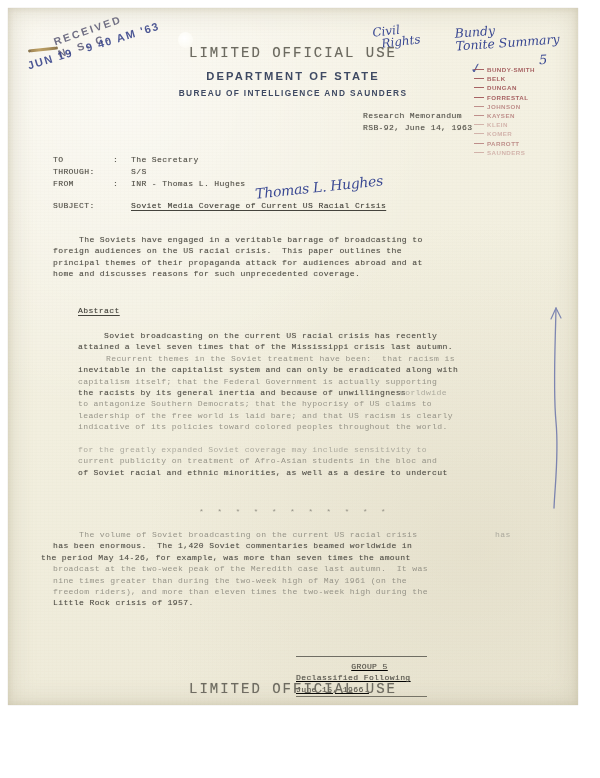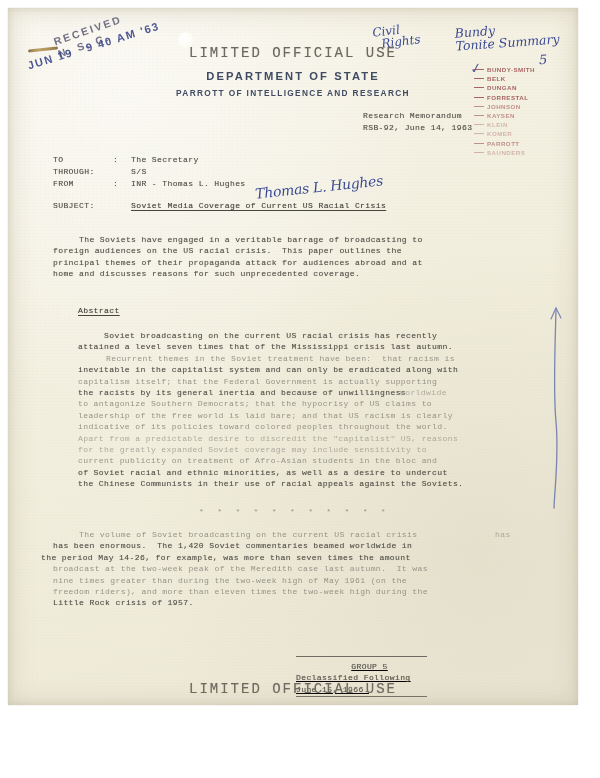--- a/index.html
+++ b/index.html
@@ -240,21 +240,21 @@
       <div class="rrow f3"><span class="dash"></span><span>KLEIN</span></div>
       <div class="rrow f3"><span class="dash"></span><span>KOMER</span></div>
       <div class="rrow f2"><span class="dash"></span><span>PARROTT</span></div>
       <div class="rrow f3"><span class="dash"></span><span>SAUNDERS</span></div>
     </div>
 
     <div class="t" id="limited-top" style="left:0; top:40px; width:570px; text-align:center;">LIMITED OFFICIAL USE</div>
 
     <div class="hdr-sans" id="dept-of-state" style="left:0; top:62px; width:570px;">DEPARTMENT OF STATE</div>
 
-    <div class="hdr-sans" id="bureau-line" style="left:0; top:80px; width:570px;">PARROTT OF INTELLIGENCE AND RESEARCH</div>
+    <div class="hdr-sans" id="bureau-line" style="left:0; top:80px; width:570px;">BUREAU OF INTELLIGENCE AND SAUNDERS</div>
 
     <div class="t" style="left:355px; top:102px;">Research Memorandum</div>
     <div class="t" style="left:355px; top:114px;">RSB-92, June 14, 1963</div>
 
     <div class="t" style="left:45px; top:146px;">TO</div>
     <div class="t" style="left:105px; top:146px;">:</div>
     <div class="t" style="left:123px; top:146px;">The Secretary</div>
 
     <div class="t" style="left:45px; top:158px;">THROUGH:</div>
     <div class="t" style="left:123px; top:158px;">S/S</div>
@@ -278,25 +278,23 @@
     <div class="t" style="left:70px; top:322px;">     Soviet broadcasting on the current US racial crisis has recently</div>
     <div class="t" style="left:70px; top:333.4px;">attained a level seven times that of the Mississippi crisis last autumn.</div>
     <div class="t faint" style="left:70px; top:344.8px;margin-left:28px;">Recurrent themes in the Soviet treatment have been:  that racism is</div>
     <div class="t" style="left:70px; top:356.2px;">inevitable in the capitalist system and can only be eradicated along with</div>
     <div class="t faint" style="left:70px; top:367.6px;">capitalism itself; that the Federal Government is actually supporting</div>
     <div class="t" style="left:70px; top:379px;">the racists by its general inertia and because of unwillingness</div>
     <div class="t fainter" style="left:392px; top:379px;">worldwide</div>
     <div class="t faint" style="left:70px; top:390.4px;">to antagonize Southern Democrats; that the hypocrisy of US claims to</div>
     <div class="t faint" style="left:70px; top:401.8px;">leadership of the free world is laid bare; and that US racism is clearly</div>
     <div class="t faint" style="left:70px; top:413.2px;">indicative of its policies toward colored peoples throughout the world.</div>
-    <div class="t fainter" style="left:70px; top:424.6px;">Apart from a predictable desire to discredit the "capitalist" US, reasons</div>
     <div class="t fainter" style="left:70px; top:436px;">for the greatly expanded Soviet coverage may include sensitivity to</div>
     <div class="t faint" style="left:70px; top:447.4px;">current publicity on treatment of Afro-Asian students in the bloc and</div>
     <div class="t" style="left:70px; top:458.8px;">of Soviet racial and ethnic minorities, as well as a desire to undercut</div>
-    <div class="t" style="left:70px; top:470.2px;">the Chinese Communists in their use of racial appeals against the Soviets.</div>
 
     <div class="t faint" style="left:0; top:498px; width:570px; text-align:center; letter-spacing:1.2px;">*  *  *  *  *  *  *  *  *  *  *</div>
 
     <div class="t faint" style="left:45px; top:521px;">     The volume of Soviet broadcasting on the current US racial crisis</div>
     <div class="t fainter" style="left:487px; top:521px;">has</div>
     <div class="t" style="left:45px; top:532.4px;">has been enormous.  The 1,420 Soviet commentaries beamed worldwide in</div>
     <div class="t" style="left:33px; top:543.8px;">the period May 14-26, for example, was more than seven times the amount</div>
     <div class="t faint" style="left:45px; top:555.2px;">broadcast at the two-week peak of the Meredith case last autumn.  It was</div>
     <div class="t faint" style="left:45px; top:566.6px;">nine times greater than during the two-week high of May 1961 (on the</div>
     <div class="t faint" style="left:45px; top:578px;">freedom riders), and more than eleven times the two-week high during the</div>

